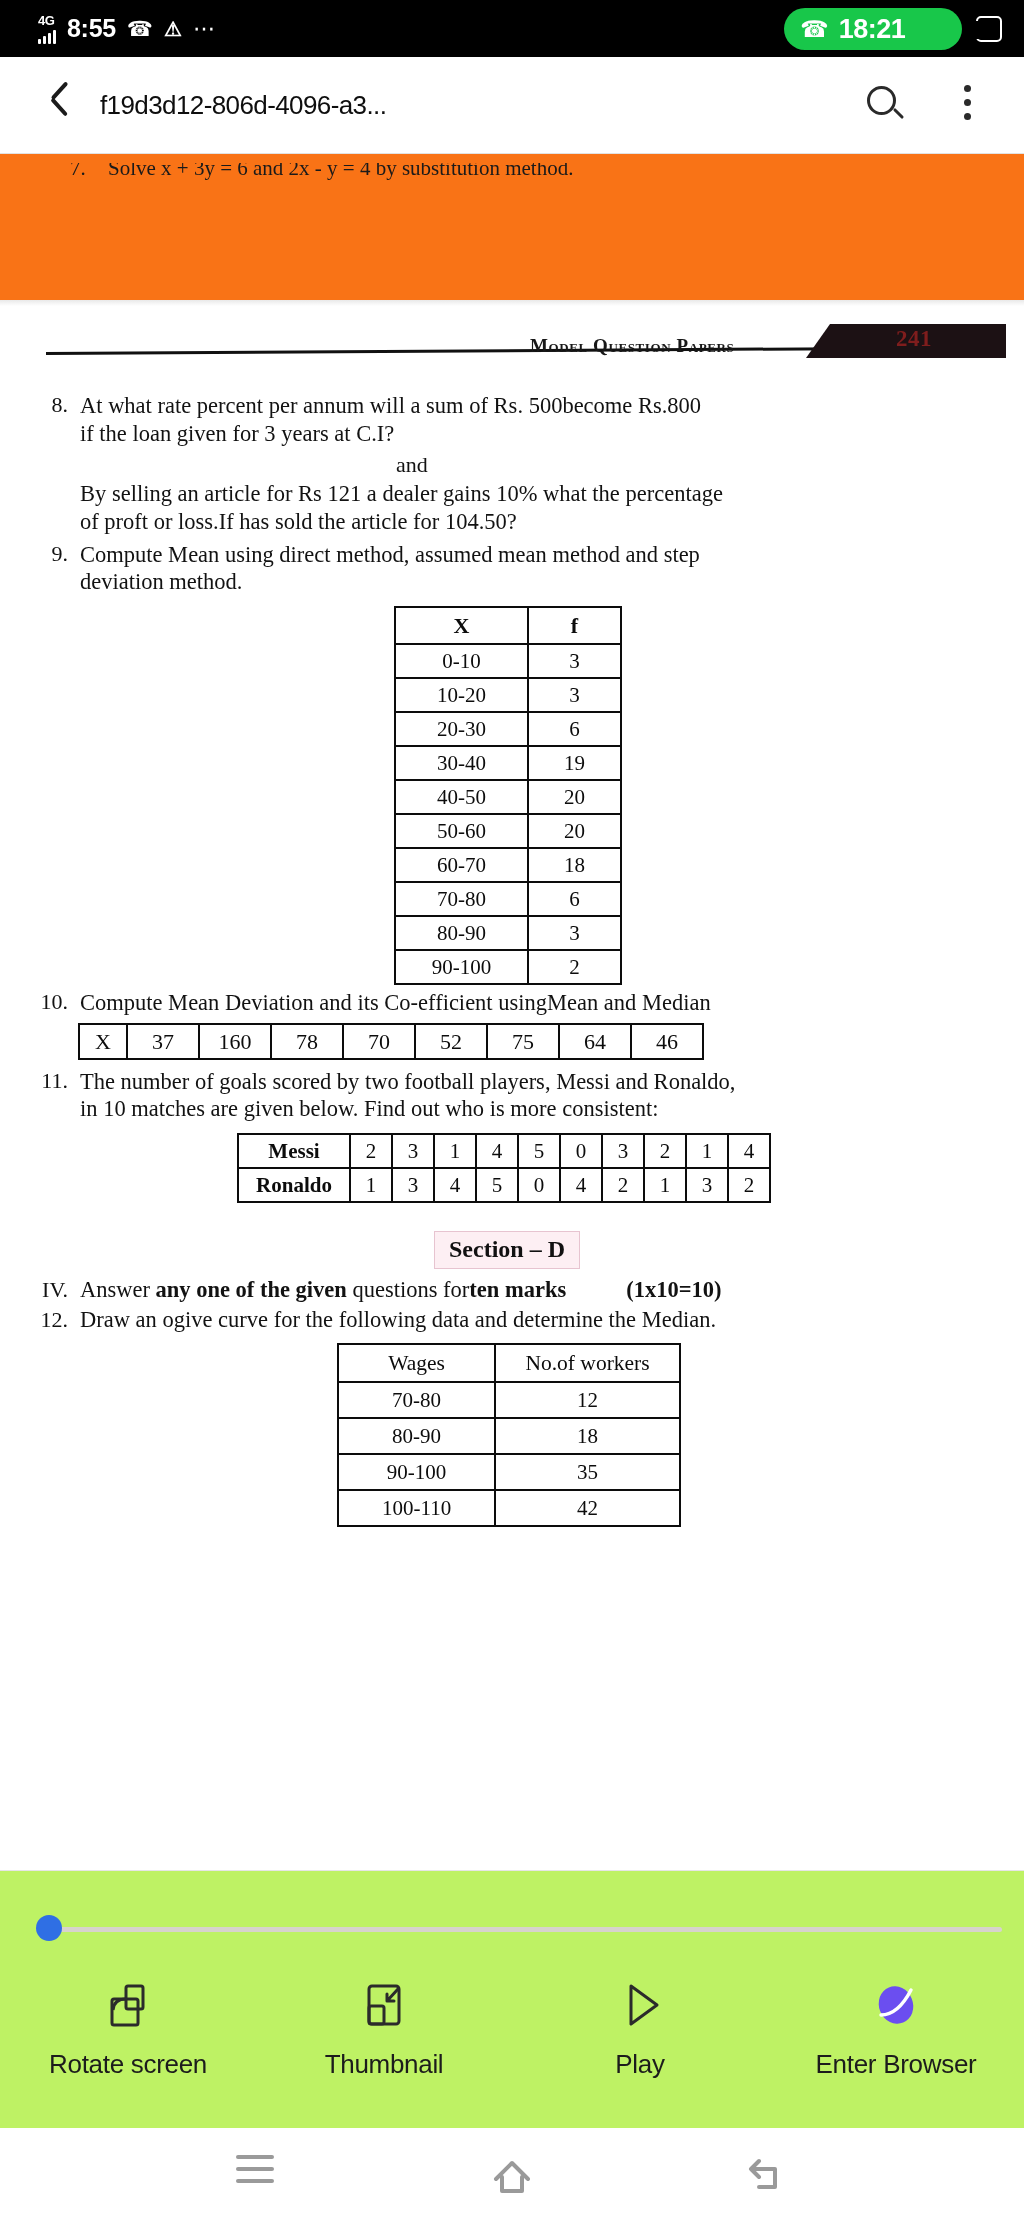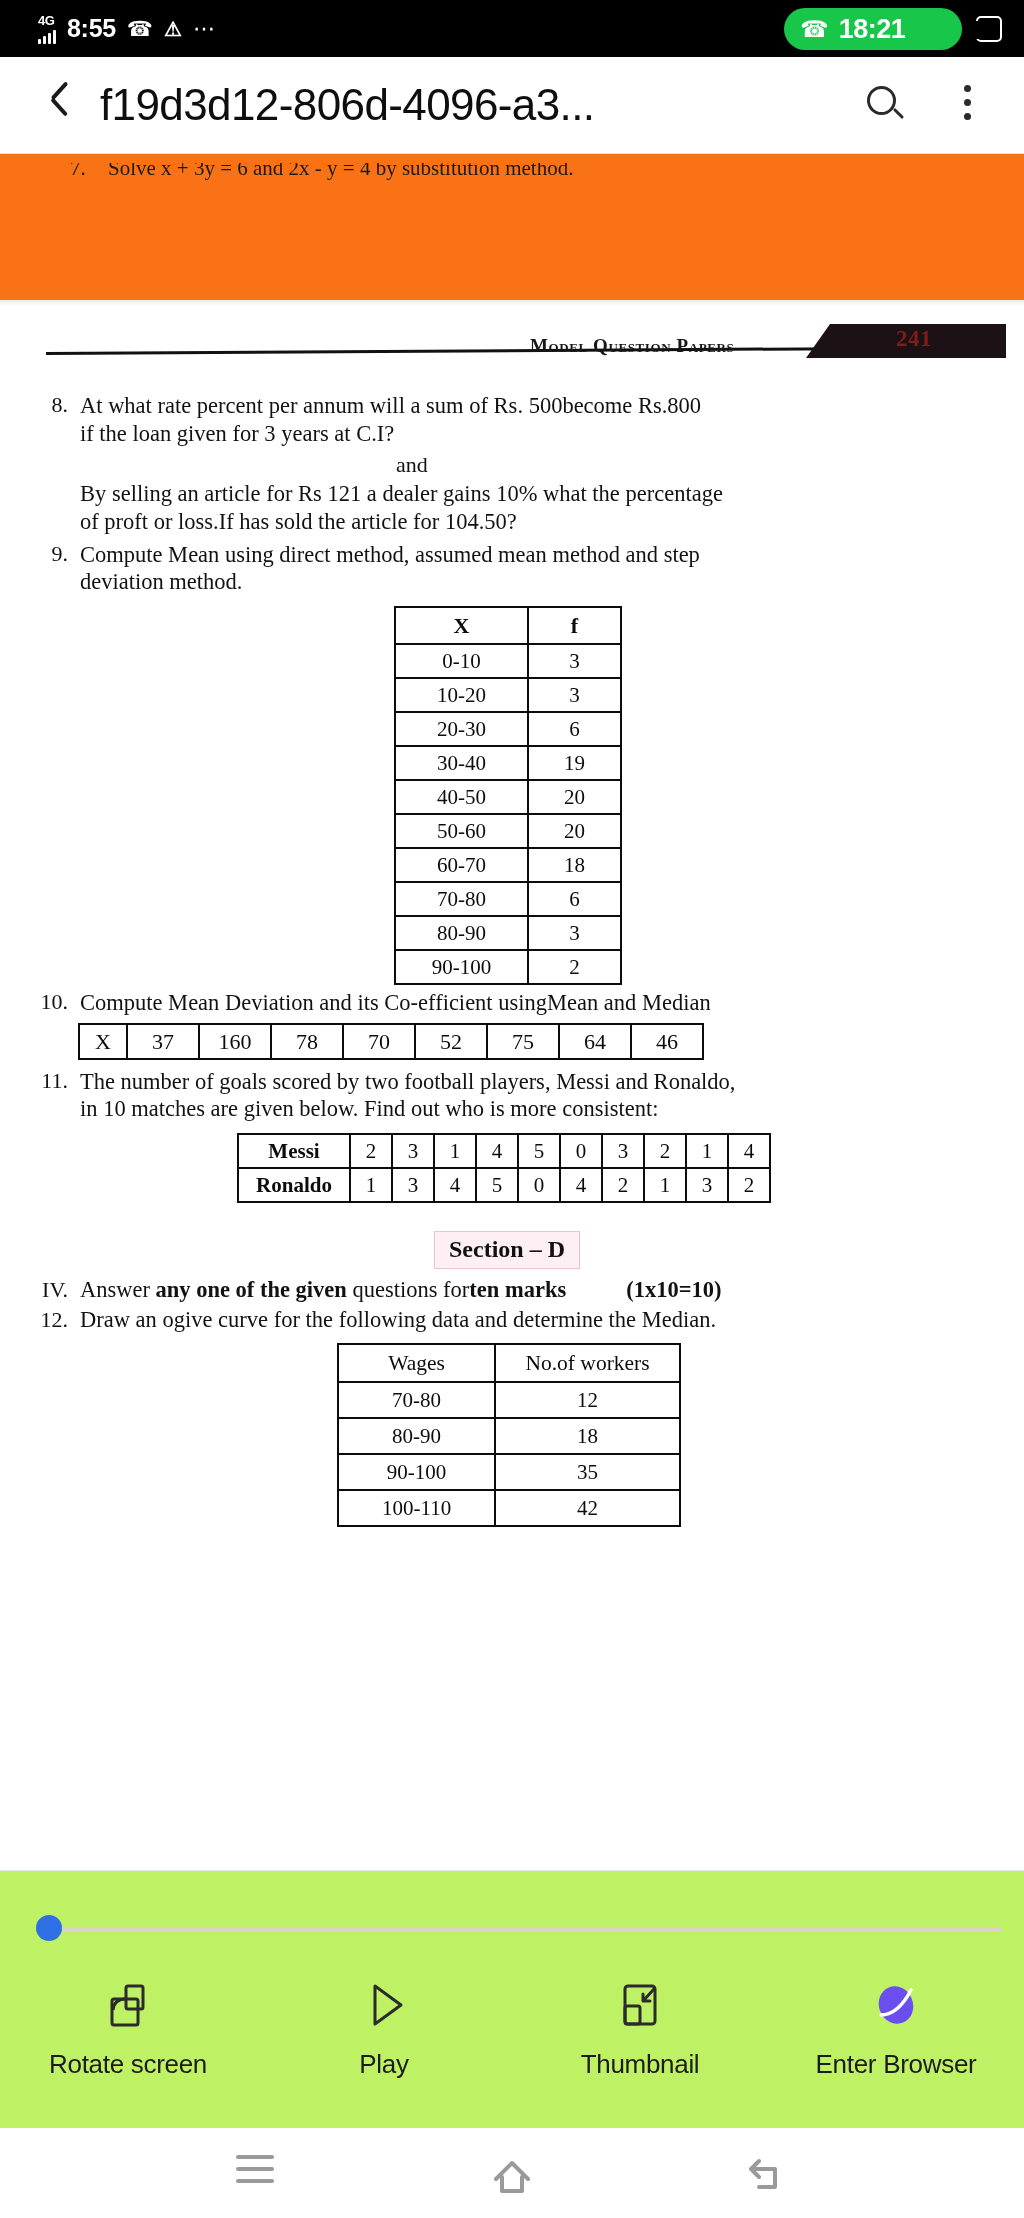--- a/index.html
+++ b/index.html
@@ -59,21 +59,21 @@
   .back-chevron {
     width: 26px; height: 46px; margin-left: 46px; position: relative; cursor: pointer;
   }
   .back-chevron::before, .back-chevron::after {
     content:""; position:absolute; left: 6px; width: 22px; height: 3.5px;
     background: #1b1b1b; border-radius: 2px;
   }
   .back-chevron::before { top: 15px; transform: rotate(-48deg); transform-origin: left center; }
   .back-chevron::after  { top: 15px; transform: rotate(48deg);  transform-origin: left center; }
   .doc-title {
-    margin-left: 28px; font-size: 44px; font-weight: 500; color: #0e0e0e;
+    margin-left: 28px; font-size: 26px; font-weight: 500; color: #0e0e0e;
     letter-spacing: -0.6px; white-space: nowrap; overflow: hidden;
   }
   .search-icon {
     position: absolute; right: 118px; top: 28px; width: 40px; height: 40px; cursor: pointer;
   }
   .search-icon .circ {
     position: absolute; left: 1px; top: 1px; width: 29px; height: 29px;
     border: 3px solid #2a2a2a; border-radius: 50%;
   }
   .search-icon .hdl {
@@ -464,35 +464,35 @@
             <rect x="26" y="9" width="17" height="23" rx="2" fill="none" stroke="#2b2b2b" stroke-width="3"></rect>
             <path d="M26 22 Q14 22 13 33" fill="none" stroke="#2b2b2b" stroke-width="3"></path>
           </svg>
         </div>
         <div class="lb">Rotate screen</div>
       </div>
 
       <div class="act">
         <div class="ic">
           <svg width="56" height="56" viewBox="0 0 56 56">
-            <path d="M19 9 L45 28 L19 47 Z" fill="none" stroke="#2b2b2b" stroke-width="3" stroke-linejoin="round"></path>
-          </svg>
-        </div>
-        <div class="lb">Play</div>
-      </div>
-
-      <div class="act">
-        <div class="ic">
-          <svg width="56" height="56" viewBox="0 0 56 56">
             <rect x="13" y="9" width="30" height="38" rx="3" fill="none" stroke="#2b2b2b" stroke-width="3"></rect>
             <rect x="13" y="29" width="15" height="18" rx="2" fill="none" stroke="#2b2b2b" stroke-width="3"></rect>
             <path d="M42 12 L31 24 M31 24 L38 24 M31 24 L31 17" fill="none" stroke="#2b2b2b" stroke-width="3" stroke-linecap="round"></path>
           </svg>
         </div>
         <div class="lb">Thumbnail</div>
+      </div>
+
+      <div class="act">
+        <div class="ic">
+          <svg width="56" height="56" viewBox="0 0 56 56">
+            <path d="M19 9 L45 28 L19 47 Z" fill="none" stroke="#2b2b2b" stroke-width="3" stroke-linejoin="round"></path>
+          </svg>
+        </div>
+        <div class="lb">Play</div>
       </div>
 
       <div class="act">
         <div class="ic">
           <svg width="56" height="56" viewBox="0 0 56 56">
             <ellipse cx="28" cy="28" rx="17" ry="19" fill="#6b4ef0" transform="rotate(-22 28 28)"></ellipse>
             <path d="M13 38 Q30 38 43 13" fill="none" stroke="#ffffff" stroke-width="3.5" stroke-linecap="round"></path>
           </svg>
         </div>
         <div class="lb">Enter Browser</div>

